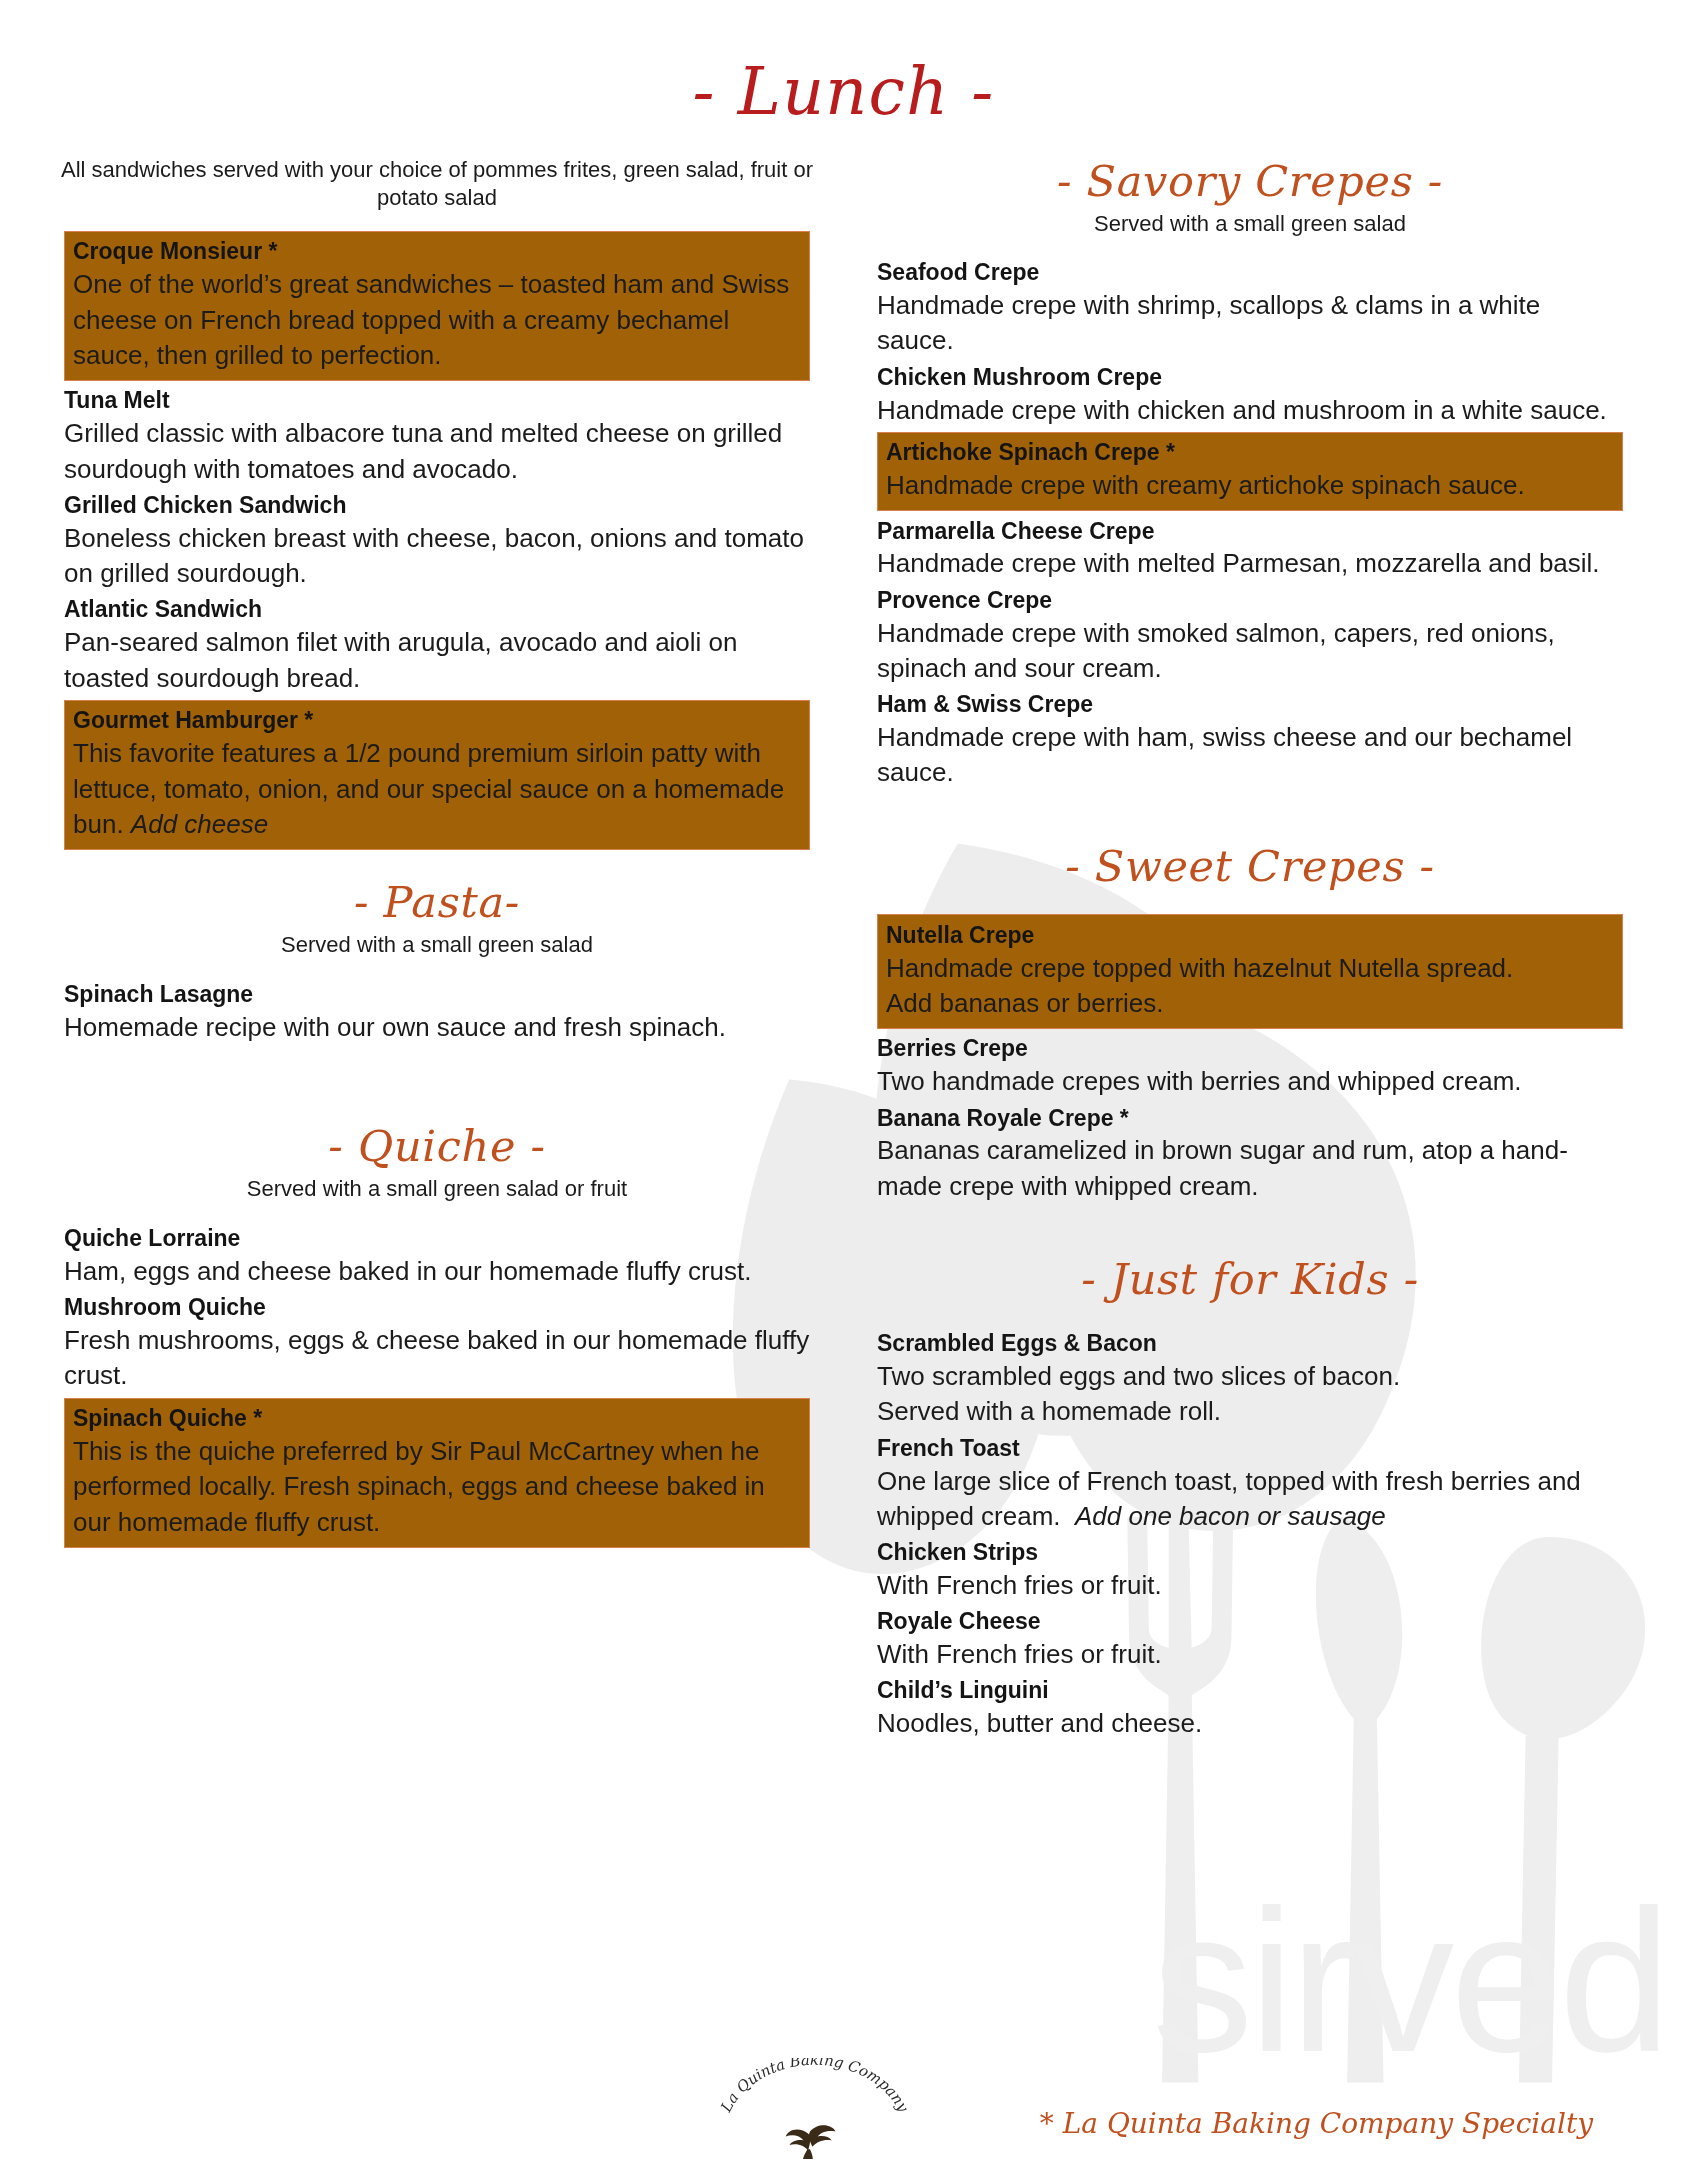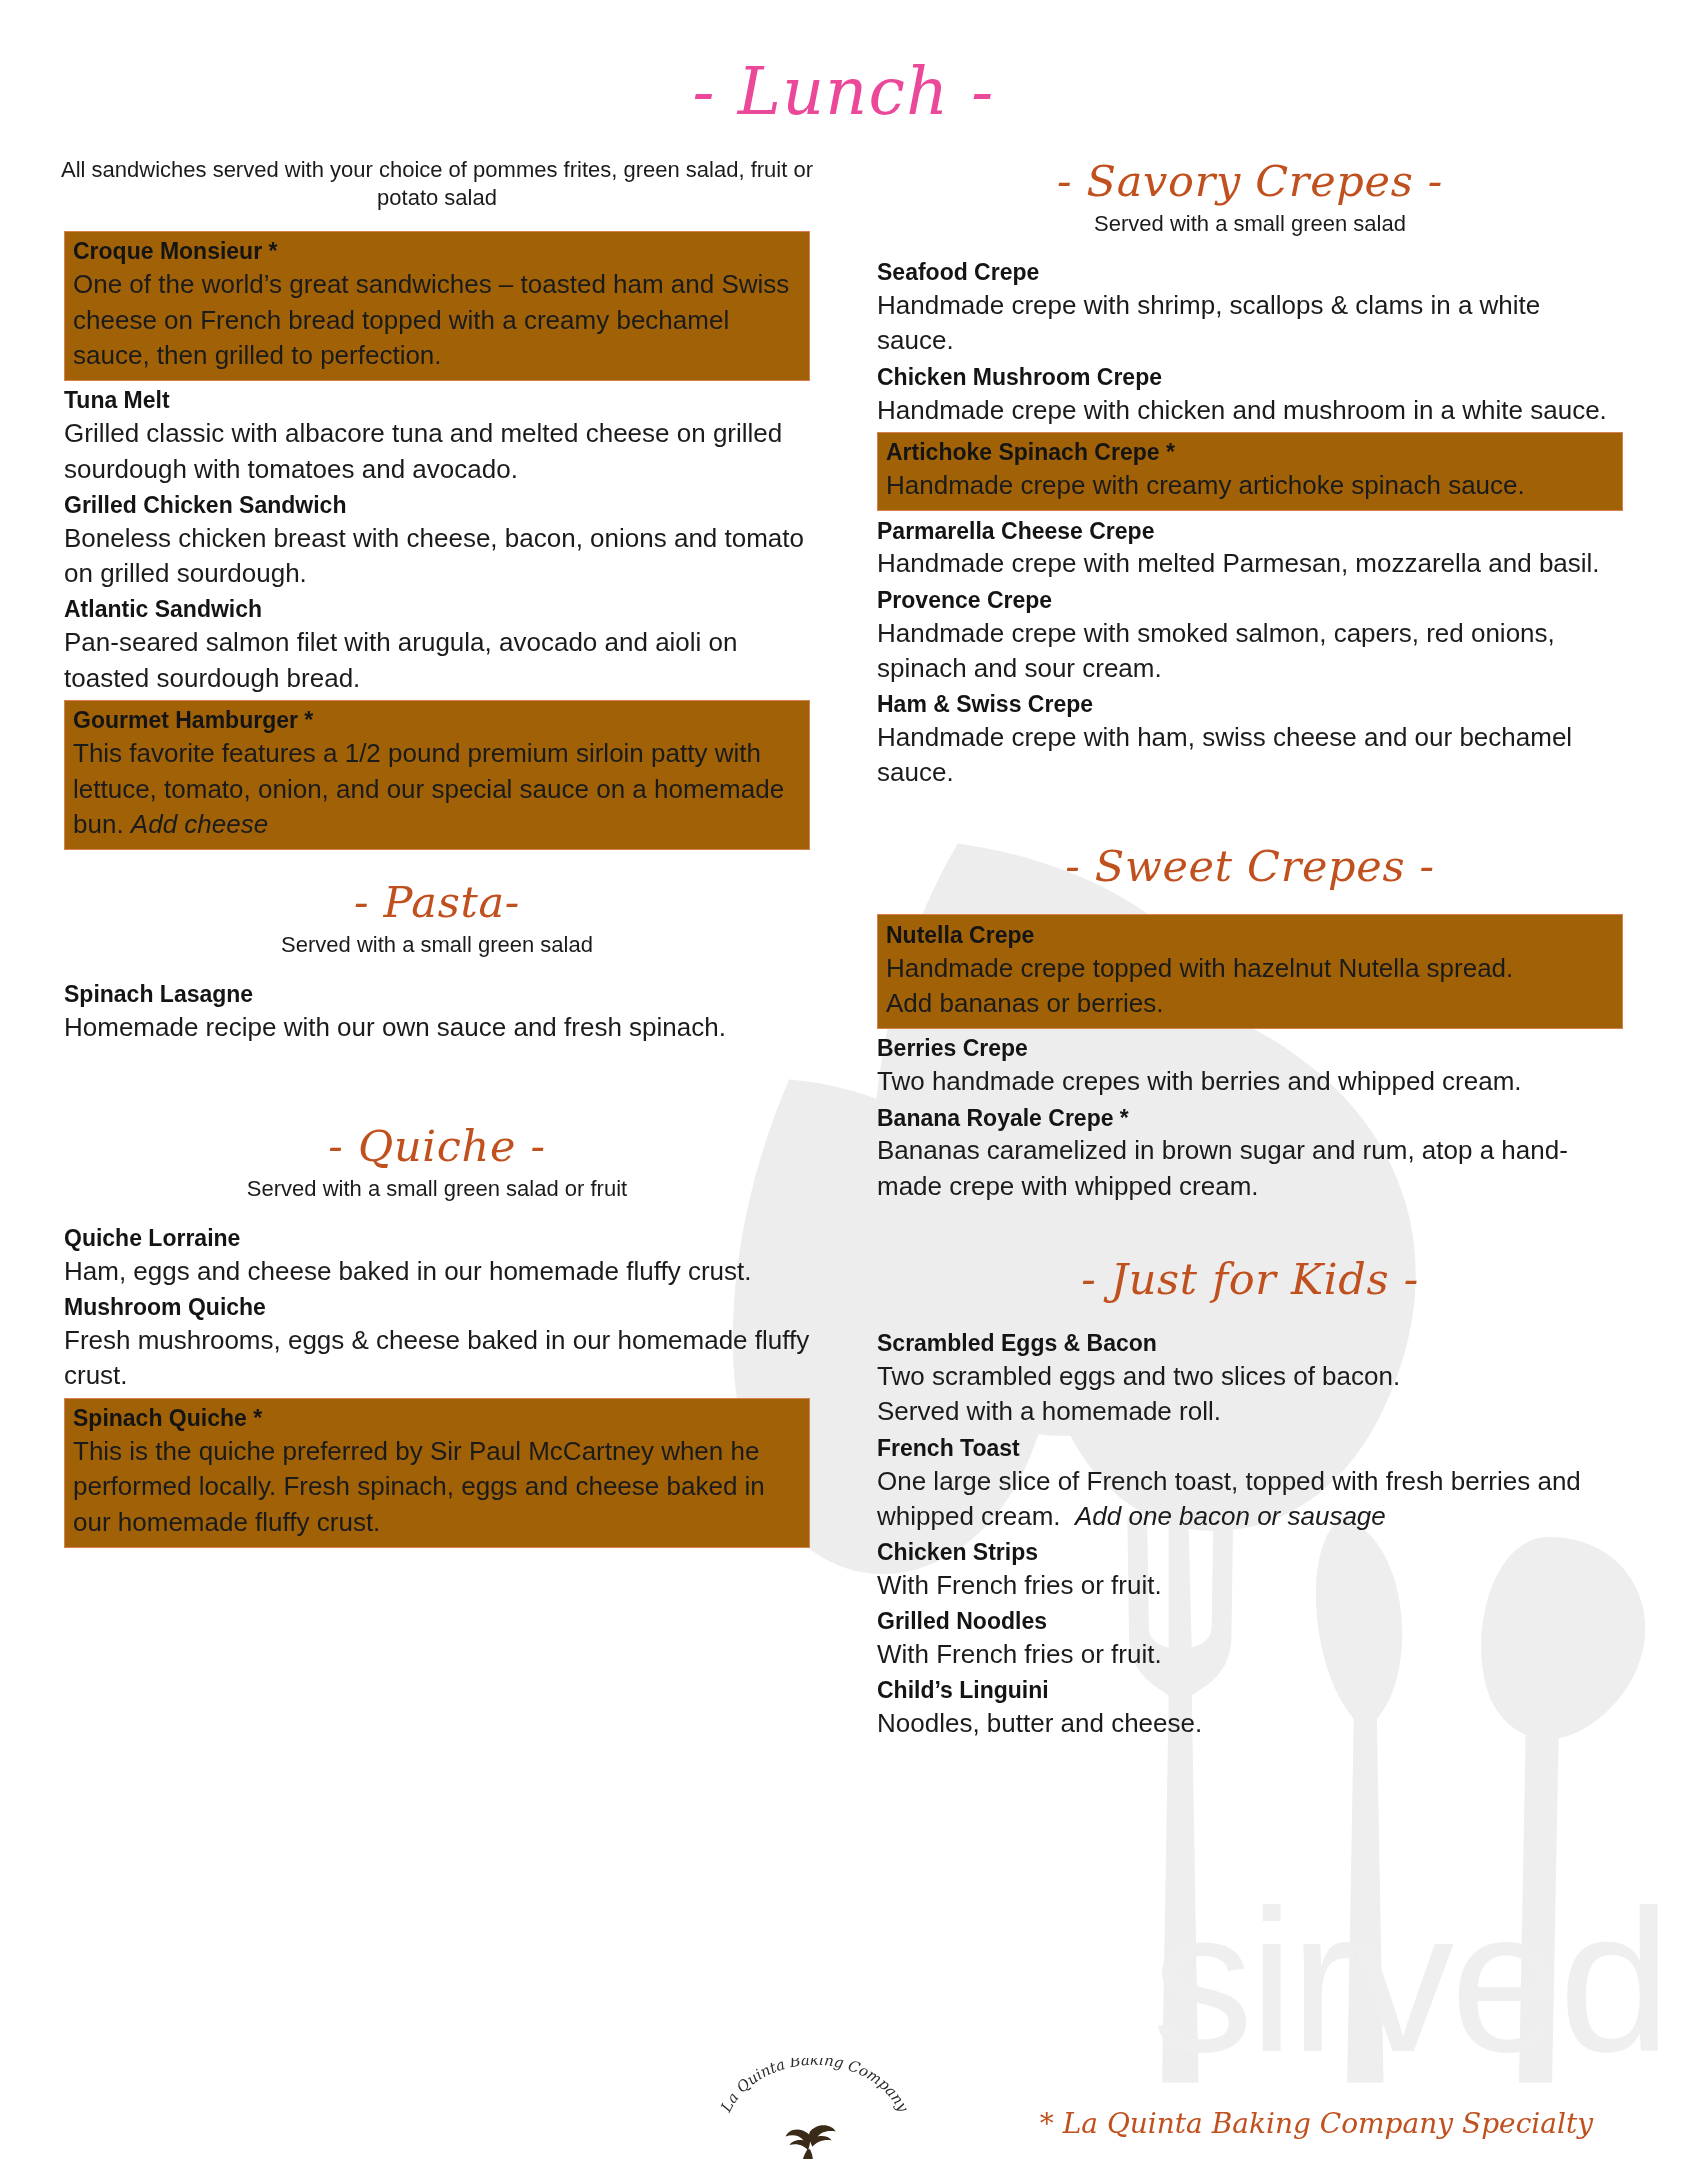--- a/index.html
+++ b/index.html
@@ -45,21 +45,21 @@
     position: relative;
     z-index: 2;
     width: 1687px;
     height: 2183px;
     padding: 47px 54px 27px 54px;
   }
 
   
   .page-title {
     text-align: center;
-    color: #ec4899;
+    color: #b91c1c;
     font-family: "DejaVu Serif", serif;
     font-style: italic;
     font-size: 65px;
     font-weight: normal;
     letter-spacing: 1.3px;
     margin: 6.7px 0 27px 0;
   }
 
   
   .columns {
@@ -353,21 +353,21 @@
             <div class="item-name">French Toast</div>
             <div class="item-desc"><span>One large slice of French toast, topped with fresh berries and whipped cream.</span>&nbsp; <span class="emph">Add one bacon or sausage</span></div>
           </div>
 
           <div class="item">
             <div class="item-name">Chicken Strips</div>
             <div class="item-desc">With French fries or fruit.</div>
           </div>
 
           <div class="item">
-            <div class="item-name">Grilled Noodles</div>
+            <div class="item-name">Royale Cheese</div>
             <div class="item-desc">With French fries or fruit.</div>
           </div>
 
           <div class="item">
             <div class="item-name">Child’s Linguini</div>
             <div class="item-desc">Noodles, butter and cheese.</div>
           </div>
 
         </div>
       </div>

